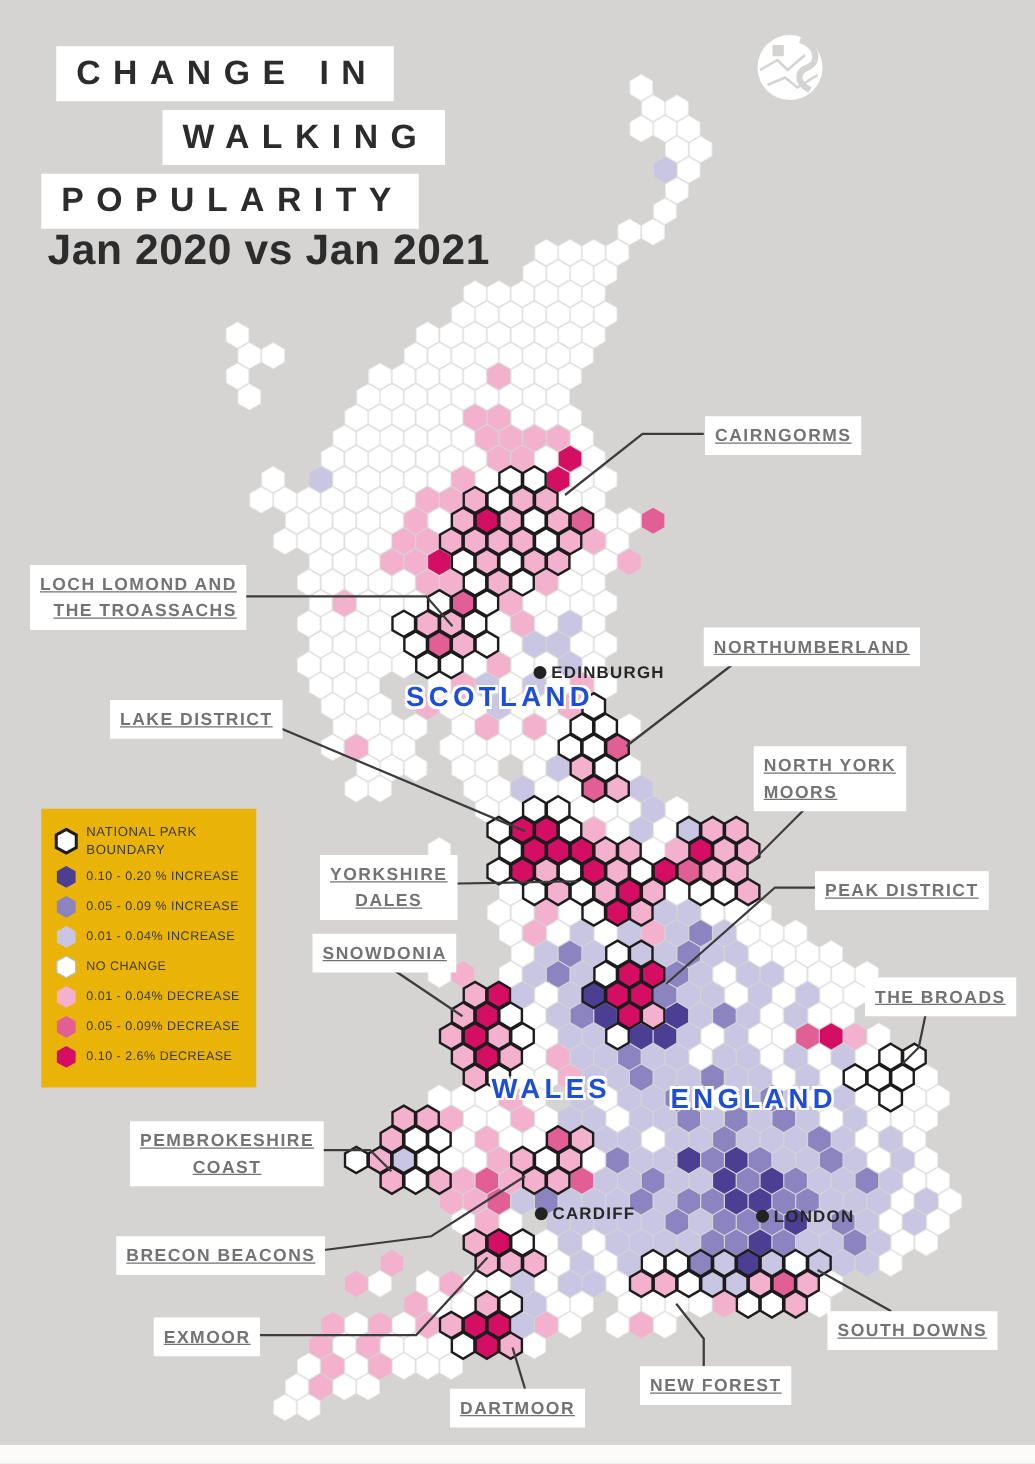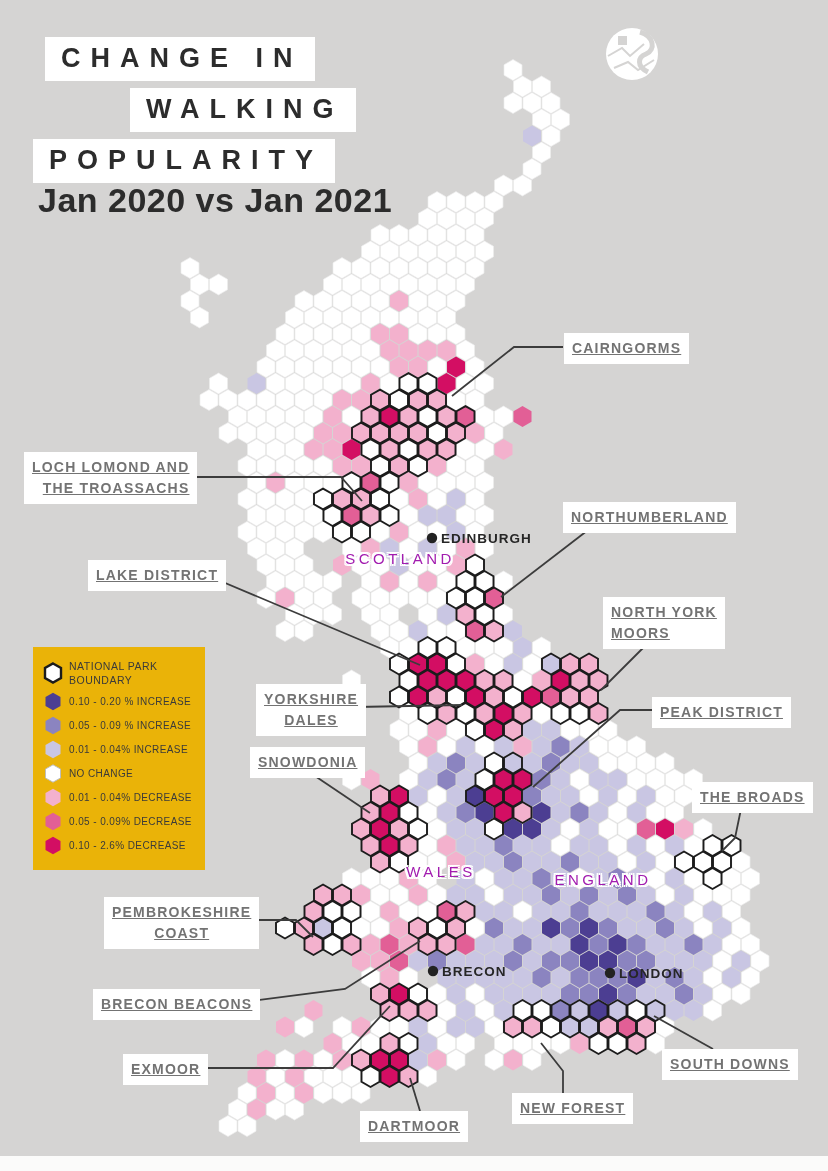--- a/index.html
+++ b/index.html
@@ -21,22 +21,22 @@
   .legend{position:absolute;left:33px;top:647px;width:172px;background:#eab308;
     padding:12px 8px 10px 10px;box-sizing:border-box;color:#3a3a3a;}
   .legend-row{display:flex;align-items:center;margin-bottom:5px;}
   .legend-swatch{flex:0 0 20px;margin-right:6px;}
   .legend-label{font-size:10px;letter-spacing:0.4px;white-space:nowrap;}
   .legend-head{font-size:10.5px;letter-spacing:0.5px;line-height:1.35;margin-bottom:6px;}
 
   
   .map-label{position:absolute;background:#ffffff;color:#737373;font-size:14px;font-weight:600;
     letter-spacing:1.2px;padding:5px 8px;line-height:1.5;white-space:pre;text-decoration:underline;}
-  .region-label{position:absolute;transform:translate(-50%,-50%);color:#a21caf;font-size:15px;
-    font-weight:400;letter-spacing:3.5px;white-space:nowrap;
+  .region-label{position:absolute;transform:translate(-50%,-50%);color:#1d4ed8;font-size:22px;
+    font-weight:700;letter-spacing:3.5px;white-space:nowrap;
     text-shadow:-2px -2px 0 #fff,2px -2px 0 #fff,-2px 2px 0 #fff,2px 2px 0 #fff,0 2px 0 #fff,0 -2px 0 #fff,2px 0 0 #fff,-2px 0 0 #fff;}
   .city-label{position:absolute;transform:translateY(-50%);color:#262626;font-size:13.5px;
     font-weight:600;letter-spacing:1px;white-space:nowrap;}
   .bottom-strip{position:absolute;left:0;top:1156px;width:828px;height:15px;background:#fbfbfa;}
 </style>
 </head>
 <body>
 
 <div id="poster">
 
@@ -940,19 +940,19 @@
 COAST</div>
         <div class="map-label" style="text-align: center; left: 93px; top: 989px;">BRECON BEACONS</div>
         <div class="map-label" style="text-align: center; left: 123px; top: 1054px;">EXMOOR</div>
         <div class="map-label" style="text-align: center; left: 662px; top: 1049px;">SOUTH DOWNS</div>
         <div class="map-label" style="text-align: center; left: 512px; top: 1093px;">NEW FOREST</div>
         <div class="map-label" style="text-align: center; left: 360px; top: 1111px;">DARTMOOR</div>
         <div class="region-label" style="left: 400px; top: 558px;">SCOTLAND</div>
         <div class="region-label" style="left: 441px; top: 871px;">WALES</div>
         <div class="region-label" style="left: 603px; top: 879px;">ENGLAND</div>
         <div class="city-label" style="left: 441px; top: 538px;">EDINBURGH</div>
-        <div class="city-label" style="left: 442px; top: 971px;">BRECON</div>
+        <div class="city-label" style="left: 442px; top: 971px;">CARDIFF</div>
         <div class="city-label" style="left: 619px; top: 973px;">LONDON</div>
       </div>
 
     <div class="bottom-strip"></div>
   </div>
 </div>
 
 </body></html>

